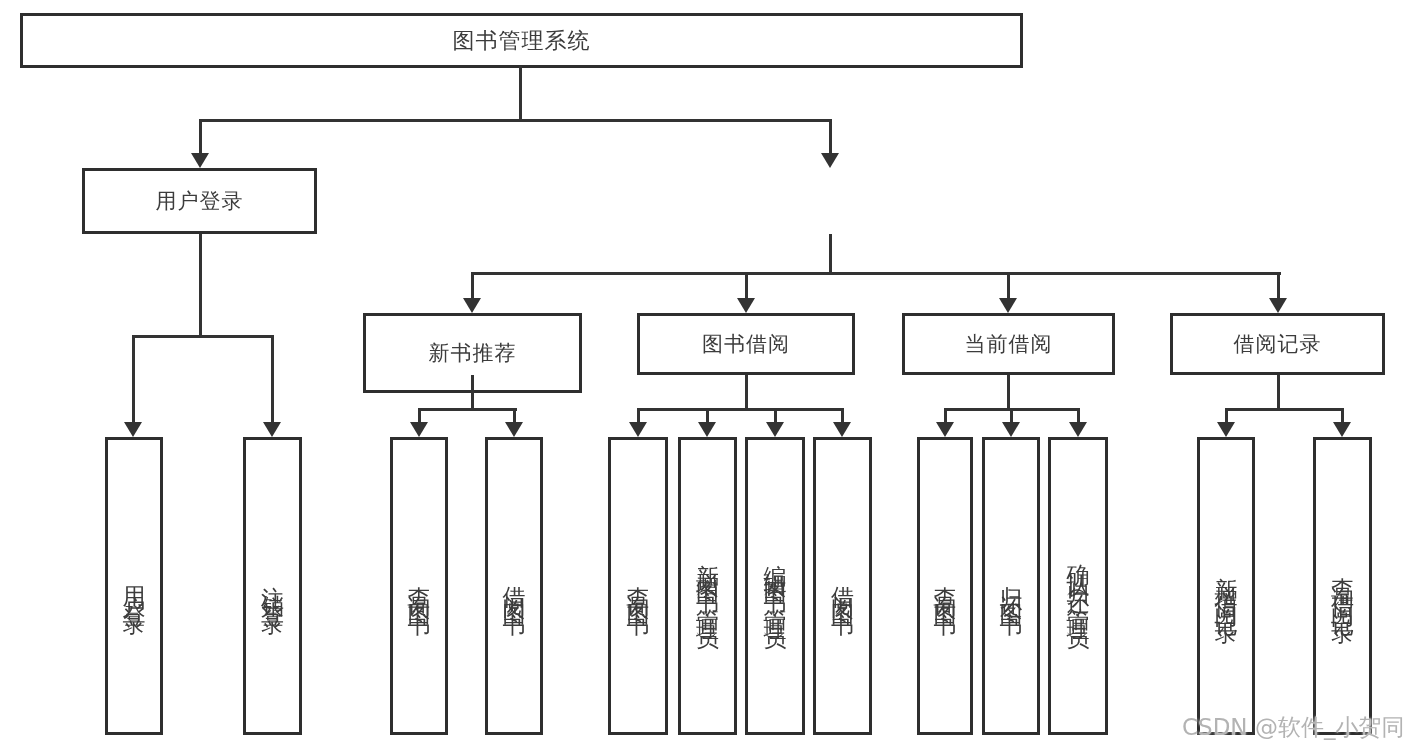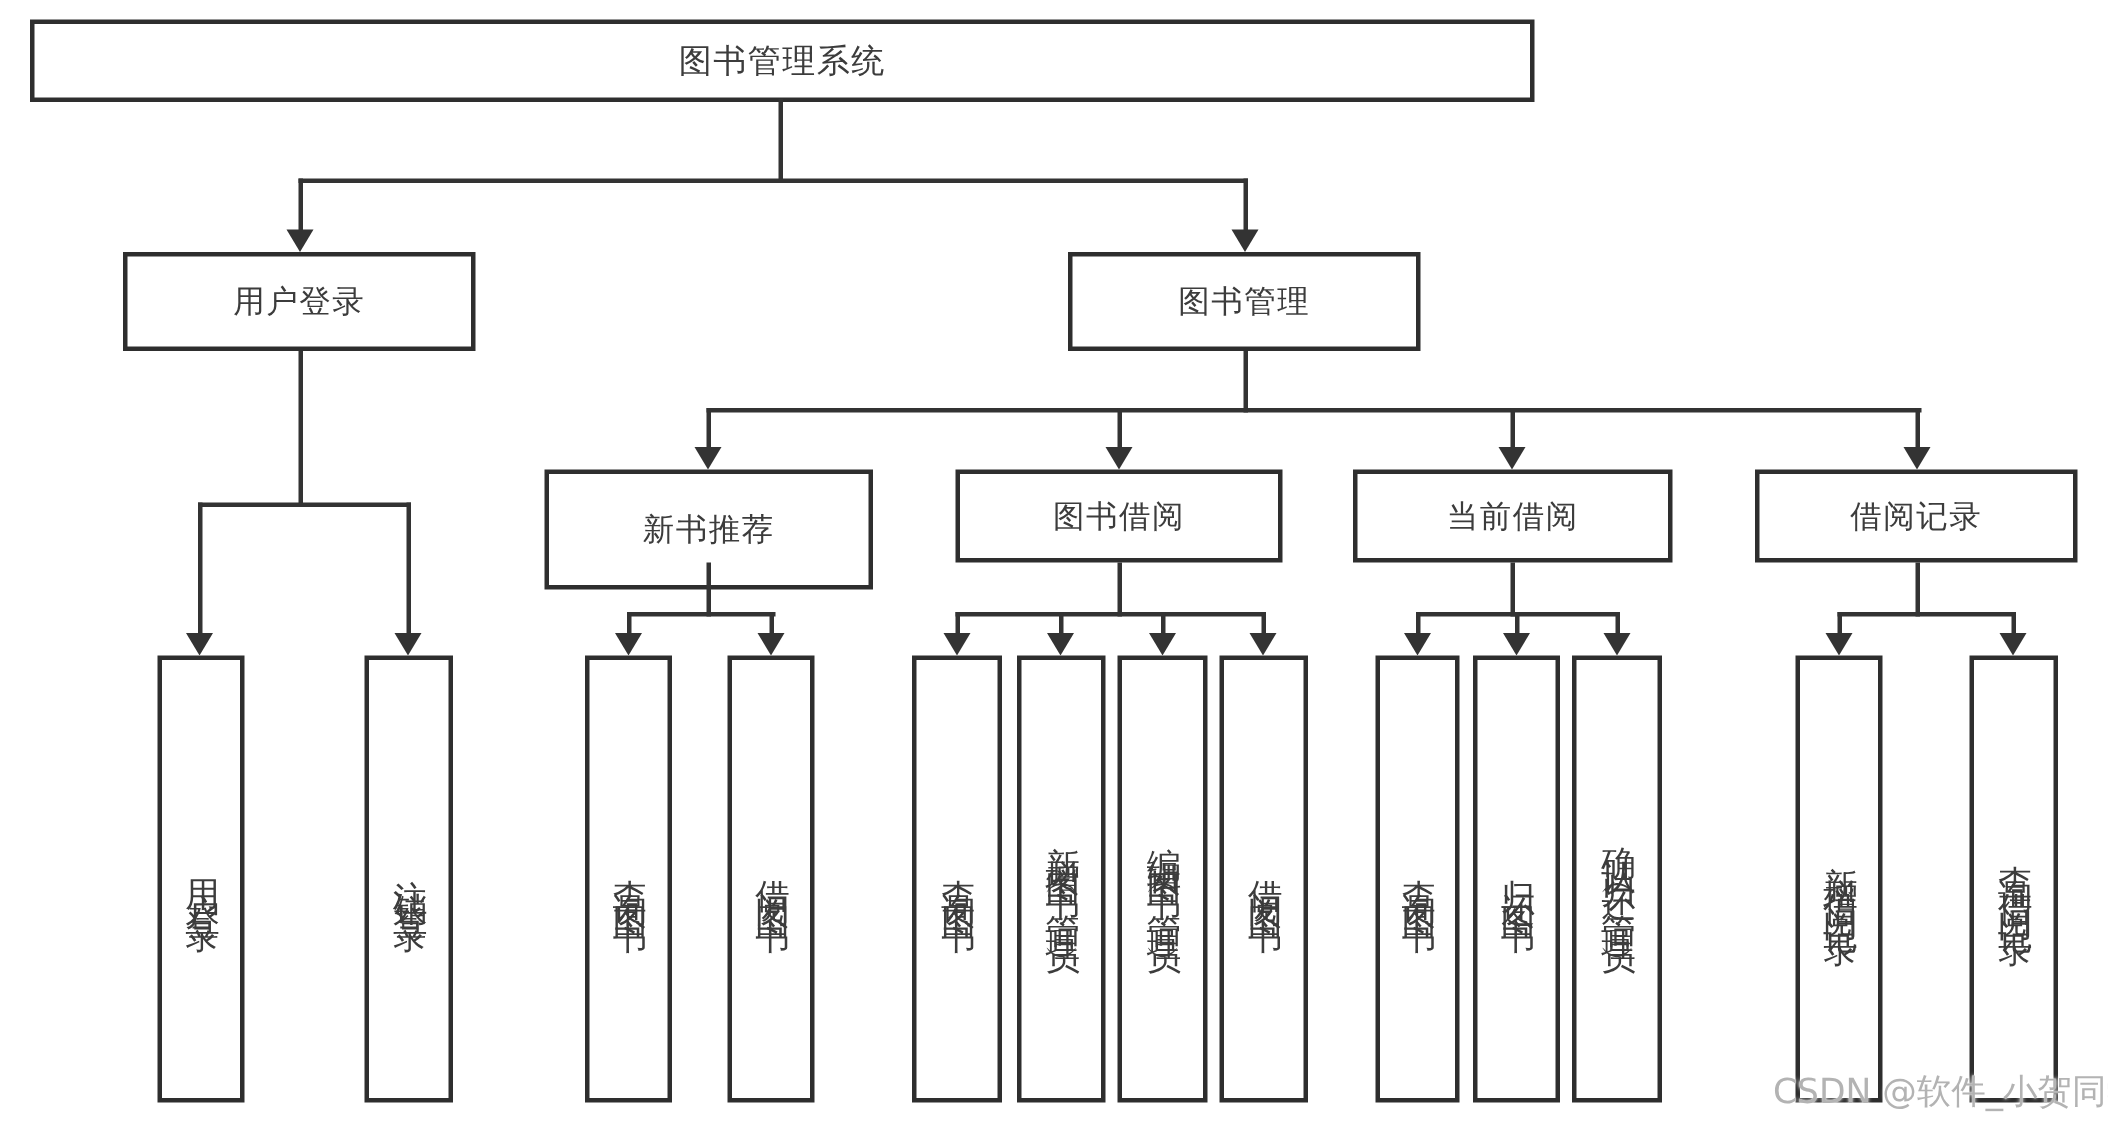--- a/index.html
+++ b/index.html
@@ -45,21 +45,20 @@
   <div class="box" style="left:20px; top:13px; width:1003px; height:55px; font-size:22px;">图书管理系统</div>
 
   <div class="vline" style="left:519px; top:66px; height:55px;"></div>
   <div class="hline" style="left:199px; top:119px; width:633px;"></div>
   <div class="vline" style="left:199px; top:119px; height:37px;"></div>
   <div class="arrow" style="left:191px; top:153px;"></div>
   <div class="vline" style="left:829px; top:119px; height:37px;"></div>
   <div class="arrow" style="left:821px; top:153px;"></div>
 
   <div class="box" style="left:82px; top:168px; width:235px; height:66px;">用户登录</div>
-  <div class="box" style="left:712px; top:168px; width:235px; height:66px;">图书管理</div>
 
   <div class="vline" style="left:199px; top:234px; height:104px;"></div>
   <div class="hline" style="left:132px; top:335px; width:142px;"></div>
   <div class="vline" style="left:132px; top:335px; height:88px;"></div>
   <div class="arrow" style="left:124px; top:422px;"></div>
   <div class="vline" style="left:271px; top:335px; height:88px;"></div>
   <div class="arrow" style="left:263px; top:422px;"></div>
 
   <div class="vline" style="left:829px; top:234px; height:41px;"></div>
   <div class="hline" style="left:471px; top:272px; width:810px;"></div>

